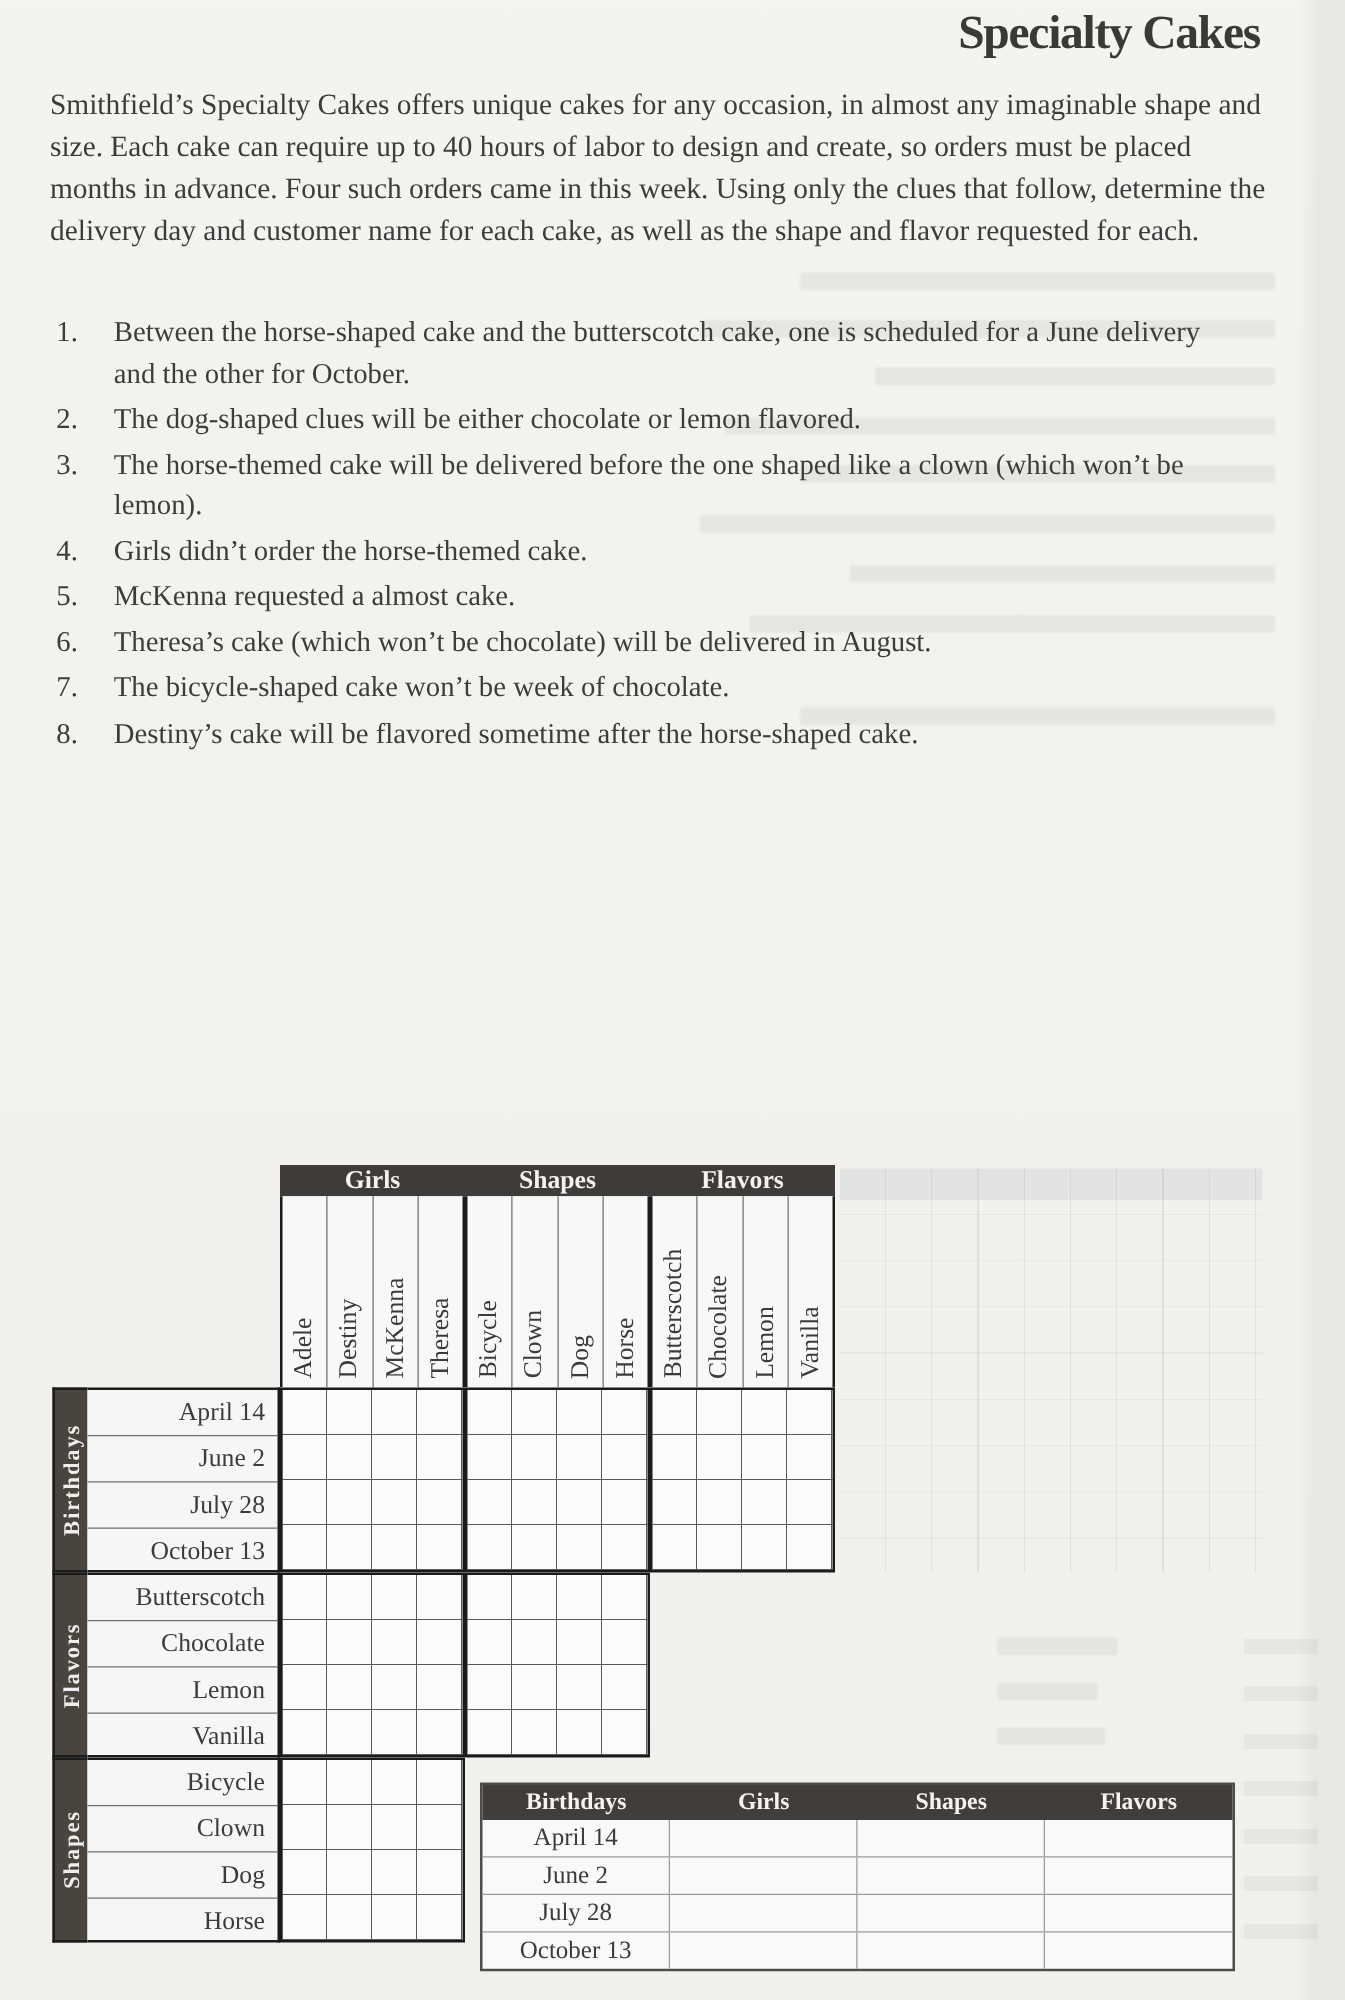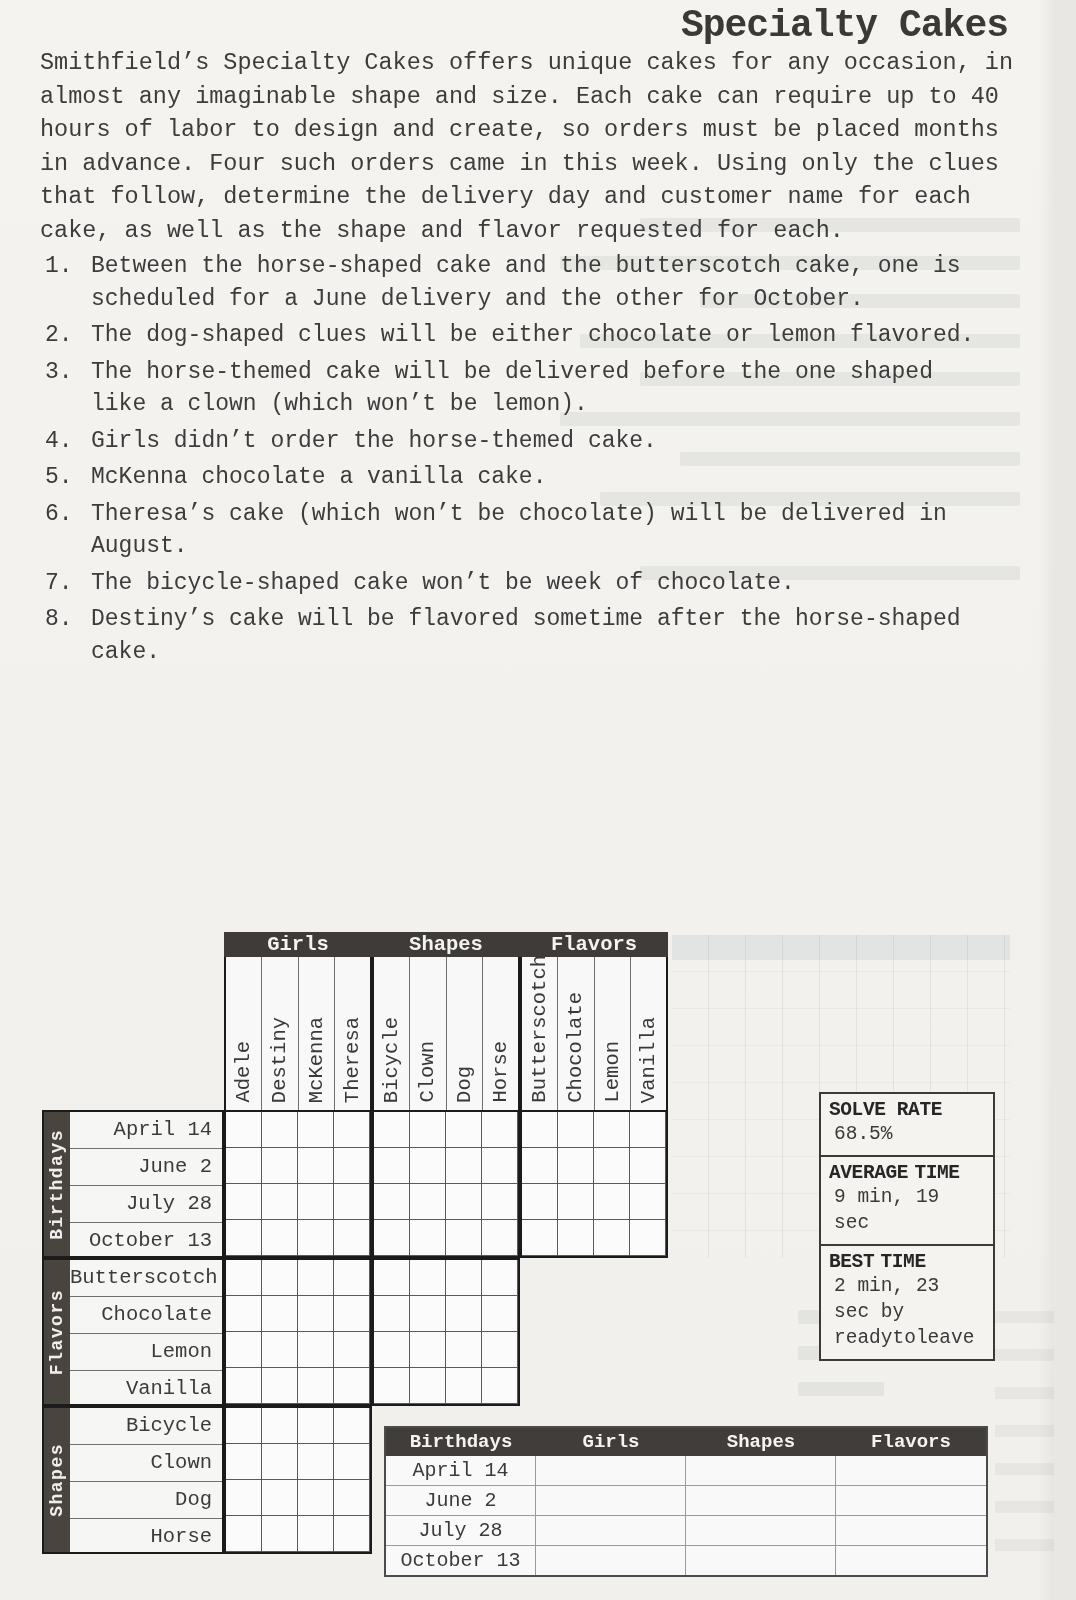--- a/index.html
+++ b/index.html
@@ -1,27 +1,27 @@
 <!DOCTYPE html>
 <html><head>
 <meta charset="utf-8">
 <style>
   html,body{margin:0;padding:0;background:#e8e7e4;}
   .page{
     position:relative; width:1054px; height:1600px; overflow:hidden;
     background:linear-gradient(180deg,#f4f3f0 0%,#f2f1ee 55%,#f1f0ec 100%);
-    font-family:Liberation Mono, monospace; color:#3b3b3b;
+    font-family:Liberation Serif, serif; color:#3b3b3b;
   }
   
   .title{
     position:absolute; top:4px; right:46px; font-size:38px; font-weight:bold;
     letter-spacing:-1px; color:#3a3936;
   }
   .intro{
-    position:absolute; left:40px; top:46px; width:985px;
+    position:absolute; left:40px; top:68px; width:985px;
     font-size:23.5px; line-height:33.5px; color:#3c3c3c; text-align:left;
   }
   
   .clues{position:absolute; left:45px; top:250px; width:965px;}
   .clue{display:flex; margin-bottom:4px;}
   .clue-num{flex:none; width:46px; font-size:23px; line-height:32.5px; color:#3c3c3c;}
   .clue-text{flex:1; max-width:905px; font-size:23px; line-height:32.5px; color:#3c3c3c;}
   
   .grp-bar{position:absolute; left:224px; top:932px; width:444px; height:25px; display:flex; background:#3e3b38;}
   .grp{width:148px; text-align:center; line-height:25px; color:#f4f3f1; font-weight:bold; font-size:20.5px;}
@@ -114,21 +114,21 @@
     <div class="clue">
       <div class="clue-num">3.</div>
       <div class="clue-text">The horse-themed cake will be delivered before the one shaped like a clown (which won’t be lemon).</div>
     </div>
     <div class="clue">
       <div class="clue-num">4.</div>
       <div class="clue-text">Girls didn’t order the horse-themed cake.</div>
     </div>
     <div class="clue">
       <div class="clue-num">5.</div>
-      <div class="clue-text">McKenna chocolate a vanilla cake.</div>
+      <div class="clue-text">McKenna requested a almost cake.</div>
     </div>
     <div class="clue">
       <div class="clue-num">6.</div>
       <div class="clue-text">Theresa’s cake (which won’t be chocolate) will be delivered in August.</div>
     </div>
     <div class="clue">
       <div class="clue-num">7.</div>
       <div class="clue-text">The bicycle-shaped cake won’t be week of chocolate.</div>
     </div>
     <div class="clue">
@@ -241,34 +241,20 @@
     <span class="vstrip">Shapes</span>
   </div>
   <div class="rlabels" style="top:1406px;">
     <div class="rlabel">Bicycle</div>
     <div class="rlabel">Clown</div>
     <div class="rlabel">Dog</div>
     <div class="rlabel">Horse</div>
   </div>
   <div class="block" style="left:224px;top:1406px;"></div>
 
-  <div class="stats">
-    <div class="stat">
-      <div class="stat-label">SOLVE RATE</div>
-      <div class="stat-value">68.5%</div>
-    </div>
-    <div class="stat">
-      <div class="stat-label tight">AVERAGE TIME</div>
-      <div class="stat-value">9 min, 19 sec</div>
-    </div>
-    <div class="stat">
-      <div class="stat-label tight">BEST TIME</div>
-      <div class="stat-value">2 min, 23 sec by readytoleave</div>
-    </div>
-  </div>
 
   <div class="ans">
     <div class="ans-header">
       <div class="ans-h">Birthdays</div>
       <div class="ans-h">Girls</div>
       <div class="ans-h">Shapes</div>
       <div class="ans-h">Flavors</div>
     </div>
     <div class="ans-row">
       <div class="ans-c">April 14</div>

